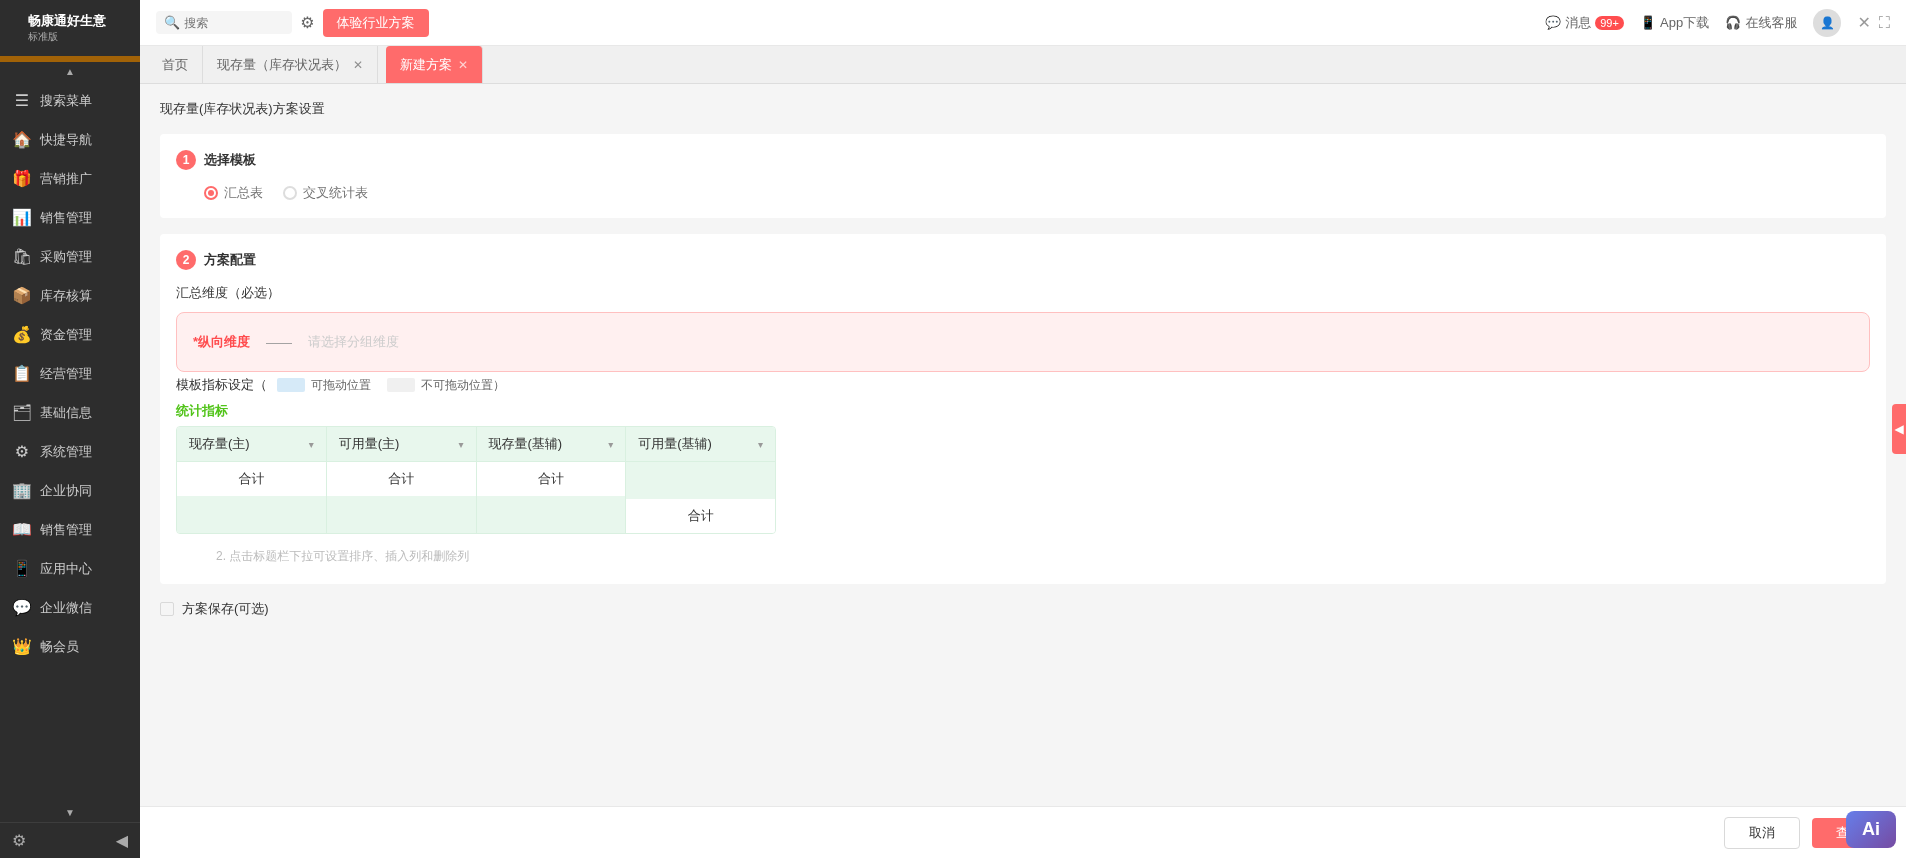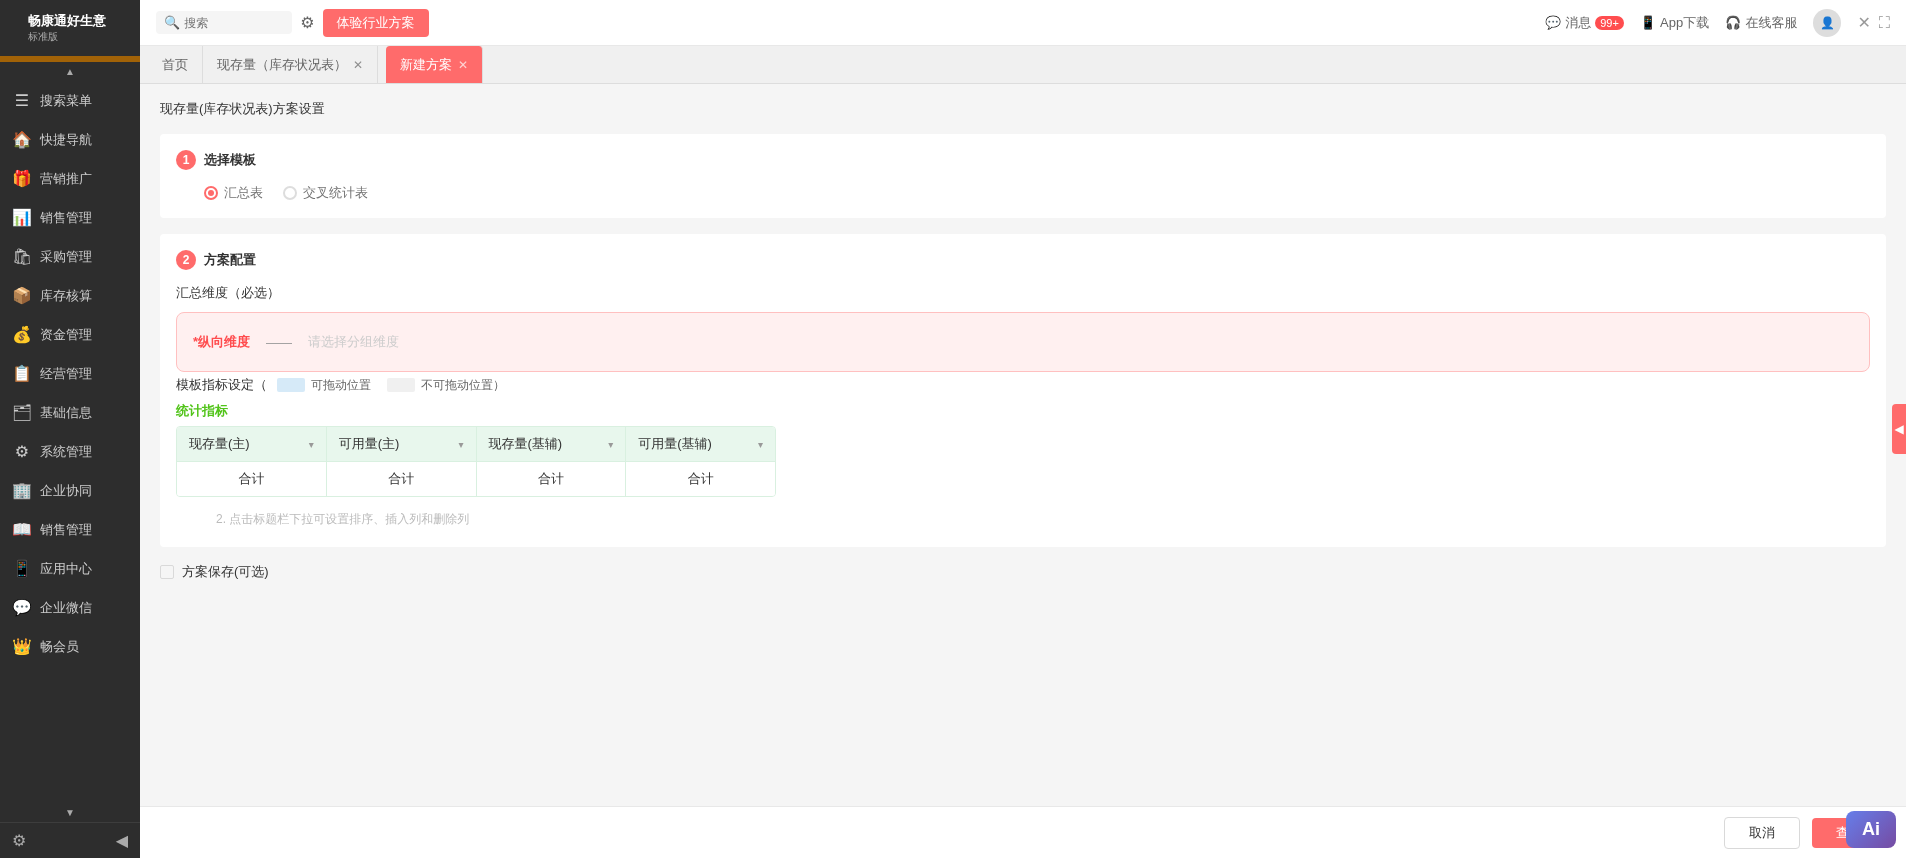--- a/index.html
+++ b/index.html
@@ -97,21 +97,21 @@
     .legend-item { display: flex; align-items: center; gap: 6px; font-size: 12px; color: #666; }
     .legend-box { width: 28px; height: 14px; border-radius: 2px; }
     .legend-box.draggable { background: #d6eaf8; }
     .legend-box.non-draggable { background: #f0f0f0; }
 
     
     .stats-label { color: #52c41a; font-size: 13px; margin-bottom: 6px; font-weight: bold; }
     .stats-table { border: 1px solid #d9f0e0; border-radius: 4px; overflow: hidden; width: 600px; }
     .stats-table-header { display: flex; background: #e8f7ed; }
     .stats-col { flex: 1; display: flex; flex-direction: column; border-right: 1px solid #d9f0e0; }
-    .stats-col:last-child { border-right: none; }
+    .stats-col:last-child { border-right: none; gap: 37px; }
     .stats-col-header { padding: 8px 12px; display: flex; align-items: center; justify-content: space-between; font-size: 13px; color: #333; border-bottom: 1px solid #d9f0e0; }
     .stats-col-cell { padding: 8px 12px; text-align: center; font-size: 13px; color: #333; background: #fff; }
     .chevron-down { font-size: 10px; color: #999; }
 
     
     .tips { font-size: 12px; color: #bbb; margin-top: 12px; line-height: 1.8; }
     .tips-title { font-weight: bold; margin-right: 4px; }
 
     
     .save-check { display: flex; align-items: center; gap: 8px; font-size: 13px; color: #333; margin-top: 2px; }

